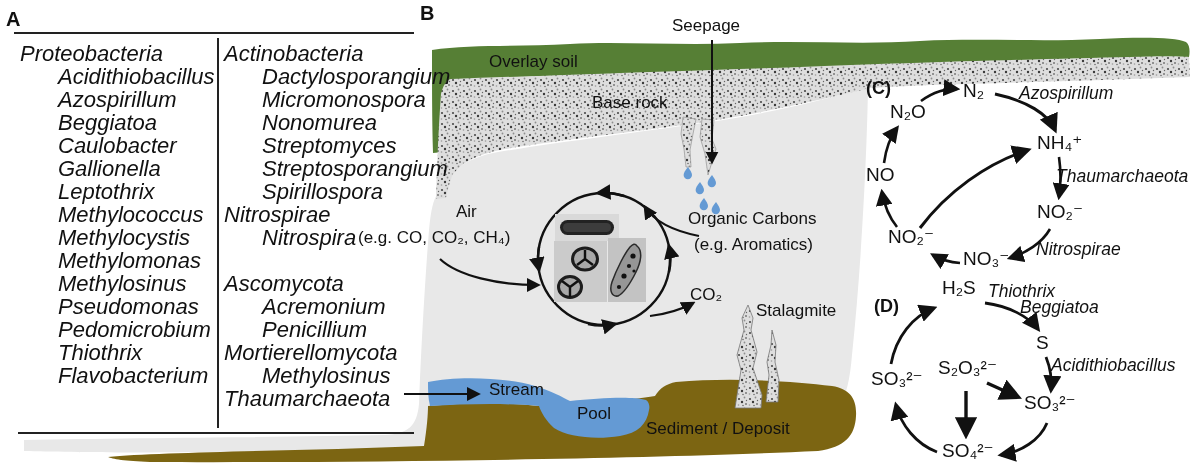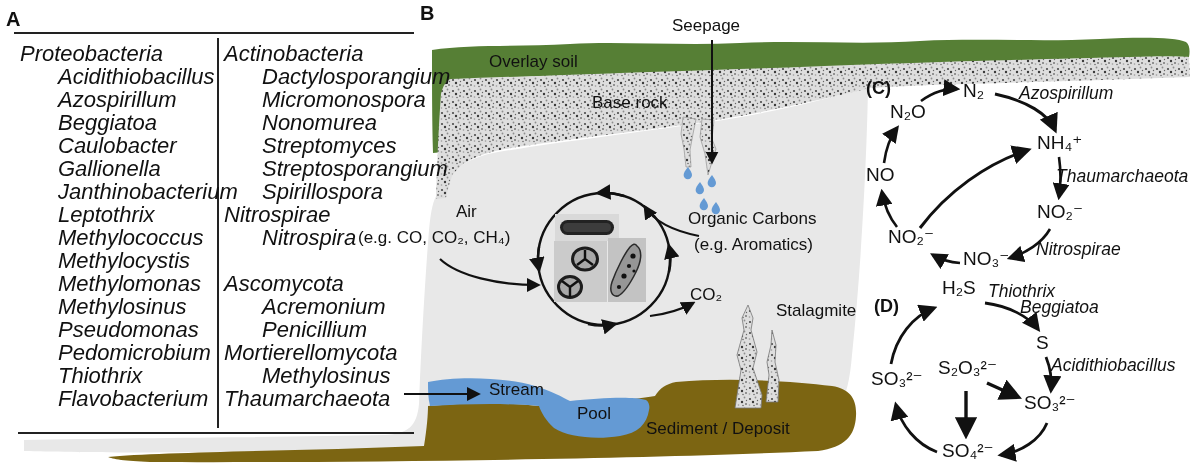--- a/index.html
+++ b/index.html
@@ -149,21 +149,20 @@
   <div class="rule" style="left:18px;top:432px;width:396px;height:2px"></div>
 
   <div class="tax-col" style="left:20px;top:41px">
 
   <div class="tax-row">Proteobacteria</div>
       <div class="tax-row indent">Acidithiobacillus</div>
       <div class="tax-row indent">Azospirillum</div>
       <div class="tax-row indent">Beggiatoa</div>
       <div class="tax-row indent">Caulobacter</div>
       <div class="tax-row indent">Gallionella</div>
-      <div class="tax-row indent">Janthinobacterium</div>
       <div class="tax-row indent">Leptothrix</div>
       <div class="tax-row indent">Methylococcus</div>
       <div class="tax-row indent">Methylocystis</div>
       <div class="tax-row indent">Methylomonas</div>
       <div class="tax-row indent">Methylosinus</div>
       <div class="tax-row indent">Pseudomonas</div>
       <div class="tax-row indent">Pedomicrobium</div>
       <div class="tax-row indent">Thiothrix</div>
       <div class="tax-row indent">Flavobacterium</div>
     </div>
@@ -189,21 +188,21 @@
 
   <div class="lbl panel-label" style="left:420px;top:2px">B</div>
   <div class="lbl b-label" style="left:672px;top:17px">Seepage</div>
   <div class="lbl b-label" style="left:489px;top:53px">Overlay soil</div>
   <div class="lbl b-label" style="left:592px;top:94px">Base rock</div>
   <div class="lbl b-label" style="left:456px;top:203px">Air</div>
   <div class="lbl b-label" style="left:358px;top:229px">(e.g. CO, CO₂, CH₄)</div>
   <div class="lbl b-label" style="left:688px;top:210px">Organic Carbons</div>
   <div class="lbl b-label" style="left:694px;top:236px">(e.g. Aromatics)</div>
   <div class="lbl b-label" style="left:690px;top:286px">CO₂</div>
-  <div class="lbl b-label" style="left:776px;top:302px">Stalagmite</div>
+  <div class="lbl b-label" style="left:756px;top:302px">Stalagmite</div>
   <div class="lbl b-label" style="left:489px;top:381px">Stream</div>
   <div class="lbl b-label" style="left:577px;top:405px">Pool</div>
   <div class="lbl b-label" style="left:646px;top:420px">Sediment / Deposit</div>
 
   <div class="lbl sub-label" style="left:866px;top:79px">(C)</div>
   <div class="lbl chem" style="left:890px;top:102px">N₂O</div>
   <div class="lbl chem" style="left:963px;top:81px">N₂</div>
   <div class="lbl taxon" style="left:1019px;top:84px">Azospirillum</div>
   <div class="lbl chem" style="left:1037px;top:133px">NH₄⁺</div>
   <div class="lbl chem" style="left:866px;top:165px">NO</div>

